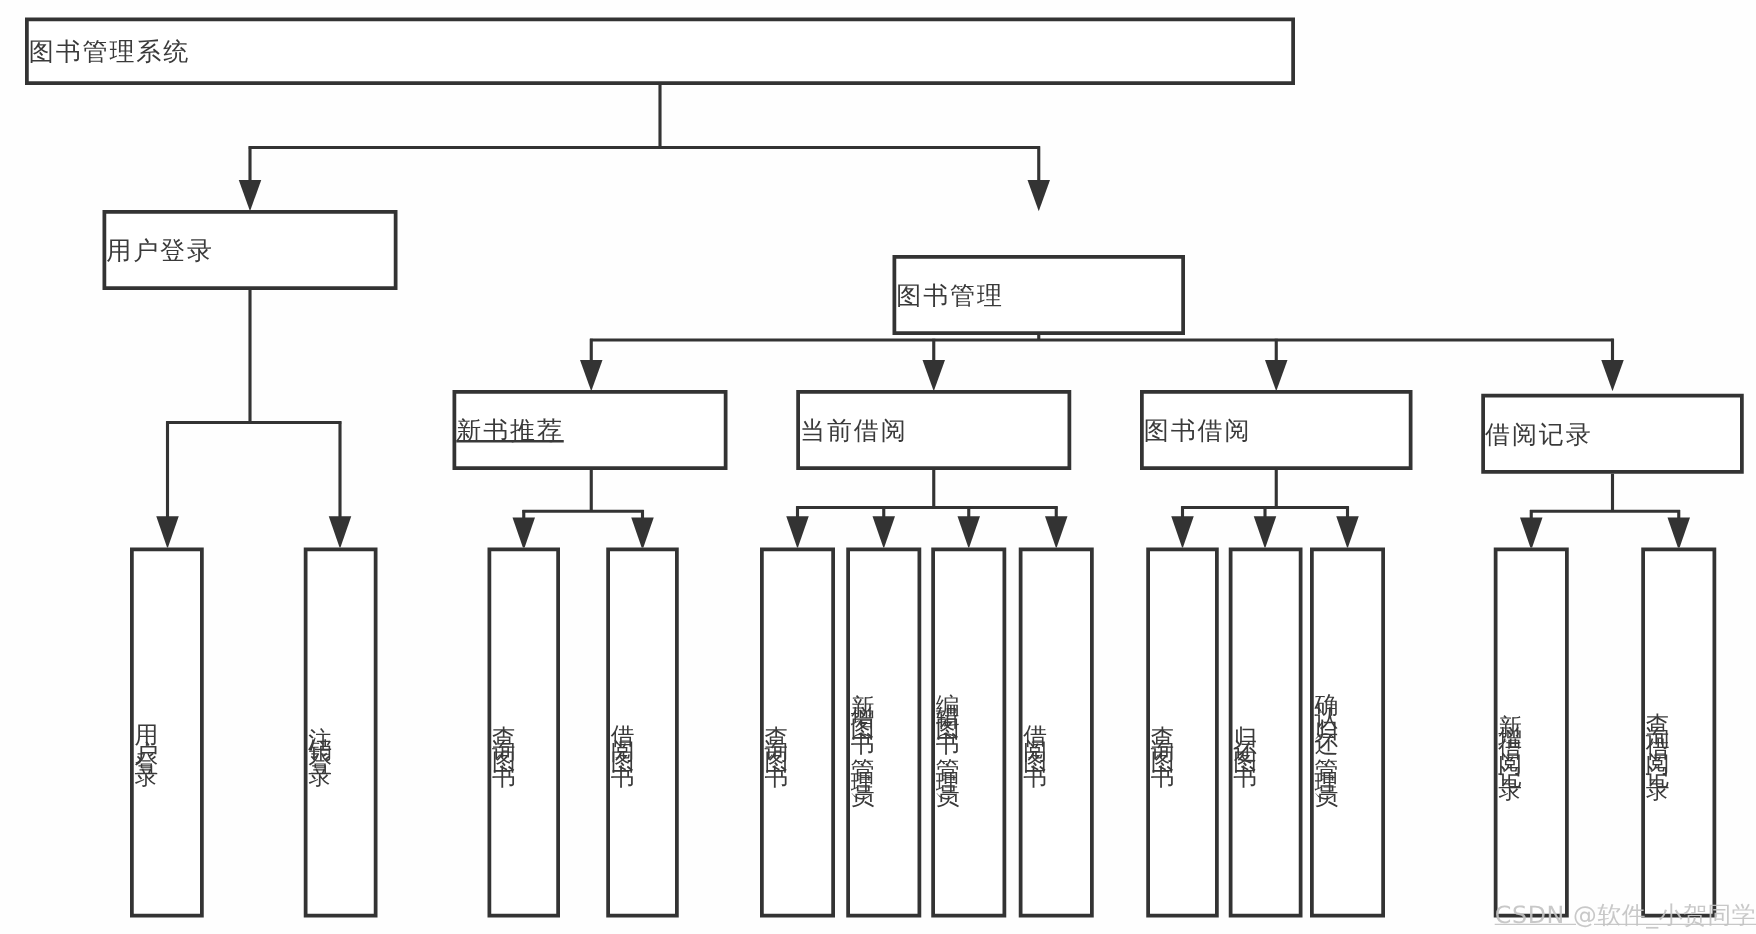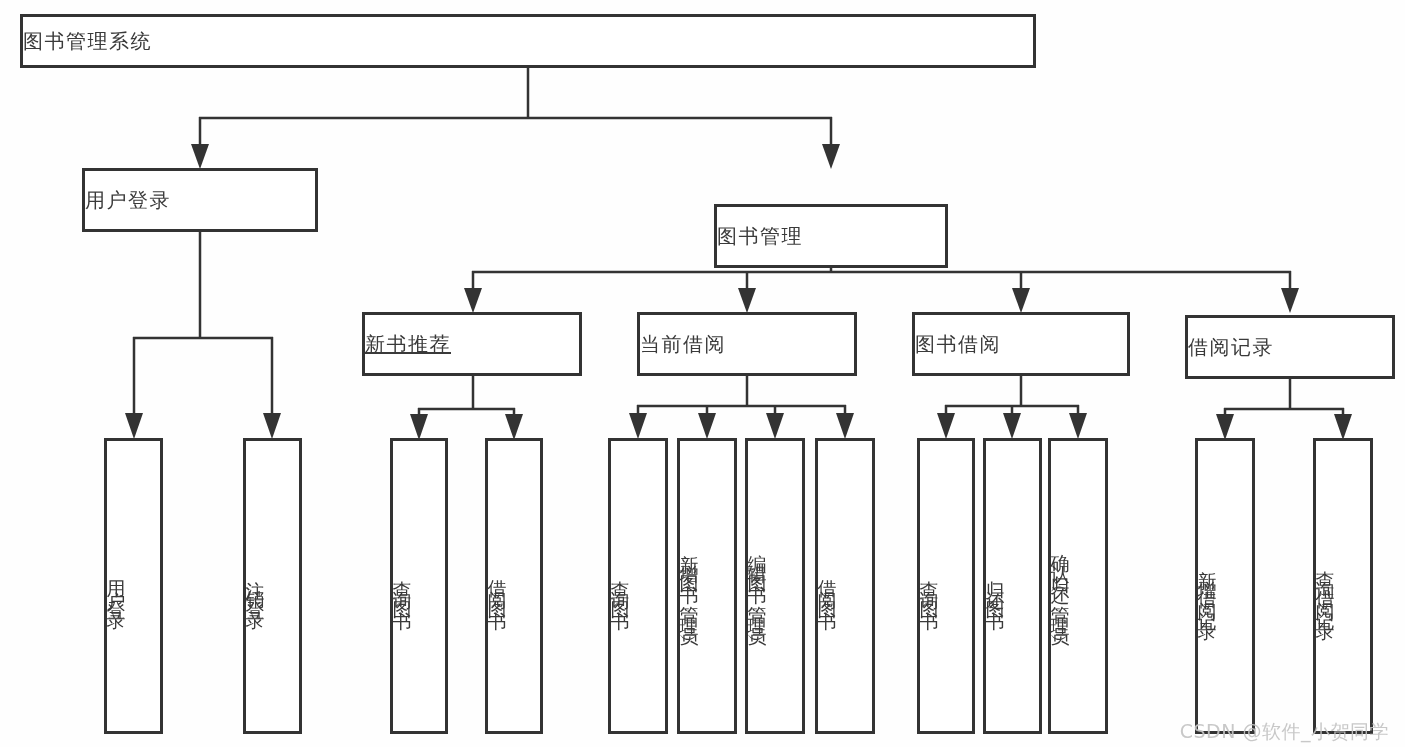--- a/index.html
+++ b/index.html
@@ -14,22 +14,22 @@
     display:flex; align-items:center; 
     font-size:20px; letter-spacing:1.5px; white-space:nowrap;
   }
   .leaf { top:438px; height:296px; width:59px; }
   .vtext {
     writing-mode:vertical-rl; text-orientation:mixed;
     font-size:19px; letter-spacing:0.55em; line-height:1;
     white-space:nowrap;
   }
   .watermark {
-    position:absolute; right:16px; bottom:2px; z-index:5;
-    color:rgba(195,195,195,0.92); font-size:19px; letter-spacing:0.5px;
+    position:absolute; right:0; bottom:2px; z-index:5;
+    color:rgba(195,195,195,0.92); font-size:19px; letter-spacing:0.5px;text-decoration:underline;
   }
 </style>
 </head>
 <body>
 
 <div class="canvas">
 
   <svg class="connectors" width="1405" height="747" viewBox="0 0 1405 747">
     <g stroke="#333333" stroke-width="2.5" fill="#333333">
 

